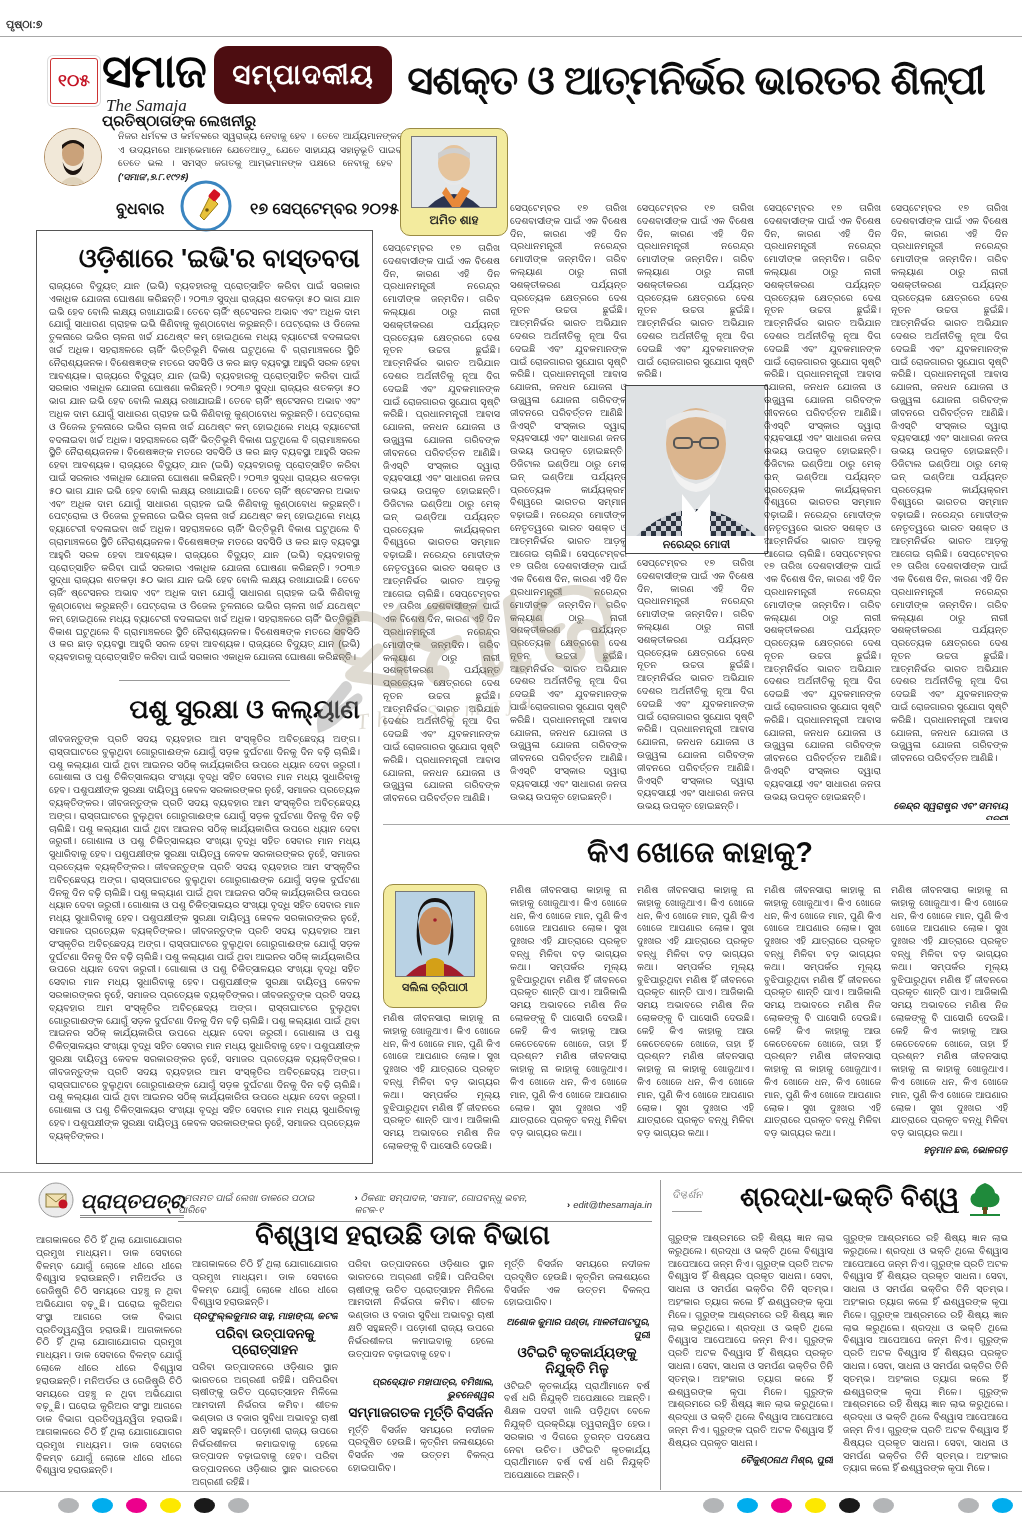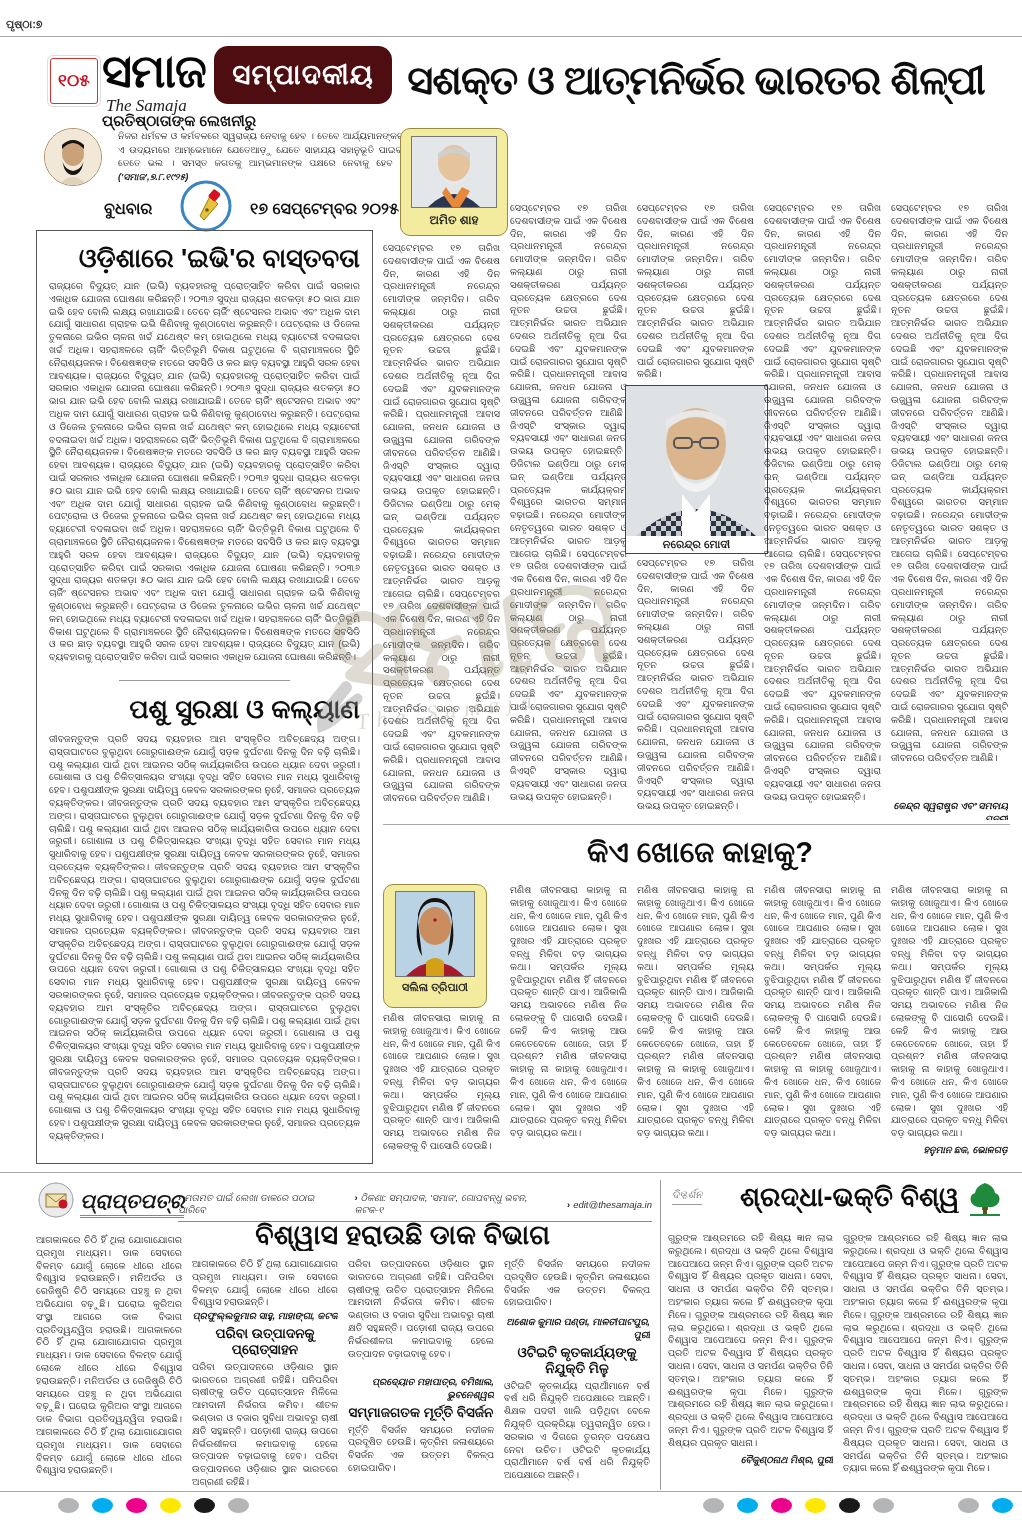--- a/index.html
+++ b/index.html
@@ -24,21 +24,21 @@
   .quote{font-size:9.3px;line-height:13.5px;text-align:justify;color:#222;}
   .dateline{font-size:16px;font-weight:bold;color:#111;}
   .contact-row{font-size:9.5px;font-style:italic;color:#333;display:flex;gap:16px;align-items:center;border-bottom:1px solid #8a8a8a;padding-bottom:5px;}
   .contact-row .arrow{font-weight:bold;font-style:normal;color:#111;margin-right:3px;}
   .photo-frame{border:1px solid #444;background:#fff;}
   .caption{font-size:11px;font-weight:bold;text-align:center;line-height:17px;}
   .wm{color:#97896d;opacity:.3;pointer-events:none;z-index:6;}
   .dots{display:flex;gap:13px;align-items:center;}
   .dot{width:21px;height:15px;border-radius:50%;}
   .vline{background:#9a9a9a;width:1px;}
-  .gray-label{font-size:10.5px;font-style:italic;color:#7a7a7a;border-bottom:1px solid #9a9a9a;padding-bottom:3px;}
+  .gray-label{font-size:10.5px;font-style:italic;color:#7a7a7a;border-bottom:1px solid #9a9a9a;padding-bottom:10px;}
   .logo-samaja{font-size:46px;font-weight:900;letter-spacing:-1px;color:#050505;line-height:46px;}
   .logo-script{font-family:"Liberation Serif","DejaVu Serif",serif;font-style:italic;font-size:17px;color:#222;}
   .founder-label{font-size:15px;font-weight:bold;color:#111;}
   .anniv{border:1px solid #cc3333;background:#fff;color:#c41425;font-weight:bold;display:flex;align-items:center;justify-content:center;font-size:17px;border-radius:3px;box-shadow:0 0 0 2px #fff,0 0 0 3px #ddd;}
   .page-label{font-size:11px;font-weight:bold;color:#333;}
   .divider-short{height:1px;background:#999;width:55%;margin:8px auto;}
   svg{display:block;}
 </style>
 </head>
 <body>
@@ -62,21 +62,21 @@
       <path d="M17 20 Q28 8 39 20 L39 16 Q28 6 17 16 Z" fill="#1c1410"></path>
       <path d="M17 27 Q18 46 28 46 Q38 46 39 27 Q39 40 28 42 Q17 40 17 27 Z" fill="#1c1410"></path>
       <path d="M14 56 Q28 40 42 56 Z" fill="#dfd2ba"></path>
     </svg>
   </div>
   <div class="abs quote" style="left:118px;top:130px;width:286px;height:58px;">
     <span>ନିଜର ଧର୍ମବଳ ଓ କର୍ମବଳରେ ସ୍ୱରାଜ୍ୟ ନେବାକୁ ହେବ । ତେବେ ଆର୍ଯ୍ୟମାନଙ୍କର ଏ ଉଦ୍ୟମରେ ଆମ୍ଭେମାନେ ଯେତେଆଡ଼ୁ ଯେତେ ସାହାଯ୍ୟ ସହାନୁଭୂତି ପାଇବା ତେତେ ଭଲ । ସମସ୍ତ ଜଗତକୁ ଆମ୍ଭମାନଙ୍କ ପକ୍ଷରେ ନେବାକୁ ହେବ ।</span>
     <b><i><span>('ସମାଜ',୭.୮.୧୯୨୫)</span></i></b>
   </div>
 
-  <div class="abs dateline" style="left:104px;top:200px;">ବୁଧବାର</div>
+  <div class="abs dateline" style="left:116px;top:200px;">ବୁଧବାର</div>
   <div class="abs" style="left:180px;top:180px;width:52px;height:52px;">
     <svg width="52" height="52" viewBox="0 0 52 52">
       <circle cx="26" cy="26" r="24" fill="#ffffff" stroke="#3a85c0" stroke-width="3"></circle>
       <polygon points="20,36 30,16 38,24 24,40" fill="#e8c23a" stroke="#9a7c14" stroke-width="1"></polygon>
       <rect x="30" y="10" width="9" height="10" rx="2" transform="rotate(40 34 15)" fill="#d41224"></rect>
       <circle cx="27" cy="30" r="1.8" fill="#6b550e"></circle>
     </svg>
   </div>
   <div class="abs dateline" style="left:250px;top:200px;">୧୭ ସେପ୍ଟେମ୍ବର ୨୦୨୫</div>
 

